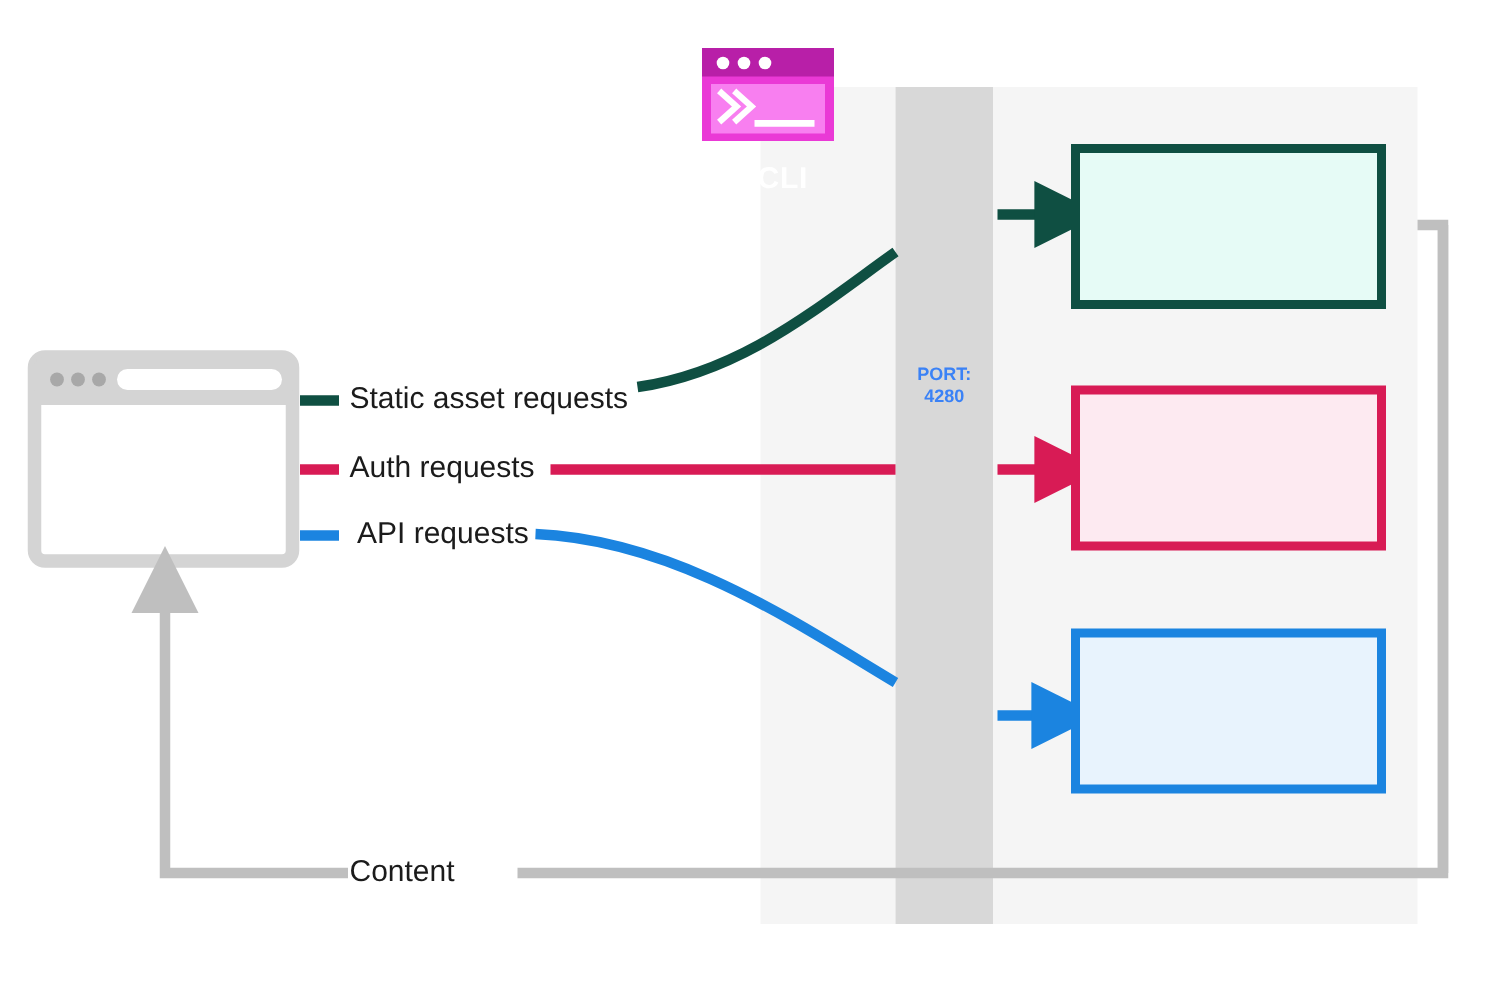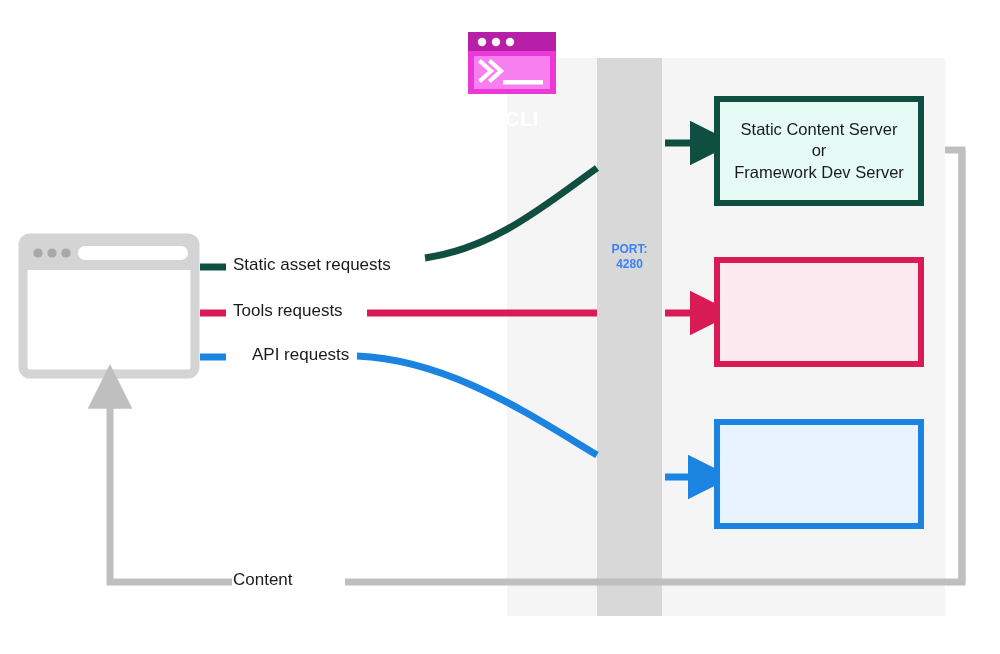--- a/index.html
+++ b/index.html
@@ -15,21 +15,21 @@
     text-align:center;
     color:#1b1b1b;
     font-size:16.5px;
     line-height:1.30;
     pointer-events:none;
     white-space:pre-line;
   }
   .flowlabel{
     position:absolute;
     color:#1b1b1b;
-    font-size:17px;
+    font-size:20px;
     white-space:nowrap;
   }
   .portlabel{
     position:absolute;
     color:#3b82f6;
     font-size:12px;
     font-weight:bold;
     line-height:1.28;
     text-align:center;
     white-space:pre-line;
@@ -143,32 +143,29 @@
     </g>
 
     <g>
       <rect x="717" y="99" width="204" height="104" fill="#e6fbf6" stroke="#0f4f42" stroke-width="6"></rect>
       <rect x="717" y="260" width="204" height="104" fill="#fdeaf1" stroke="#d81b55" stroke-width="6"></rect>
       <rect x="717" y="422" width="204" height="104" fill="#e8f3fd" stroke="#1b84e0" stroke-width="6"></rect>
     </g>
 
   </svg>
 
-  <div class="boxlabel" style="left:717px;top:99px;width:204px;height:104px;">Static Content Server
-or
-Framework Dev Server</div>
 
 
 
   <div class="portlabel" style="left:597px;top:242px;width:65px;">PORT:
 4280</div>
 
   <div class="flowlabel" style="left:233px;top:255px;">Static asset requests</div>
 
-  <div class="flowlabel" style="left:233px;top:301px;">Tools requests</div>
+  <div class="flowlabel" style="left:233px;top:301px;">Auth requests</div>
 
-  <div class="flowlabel" style="left:252px;top:345px;">API requests</div>
+  <div class="flowlabel" style="left:238px;top:345px;">API requests</div>
 
   <div class="flowlabel" style="left:233px;top:570px;">Content</div>
 
   <div class="clitext" style="left:505px;top:60px;">CLI</div>
 
 </div>
 
 </body></html>

